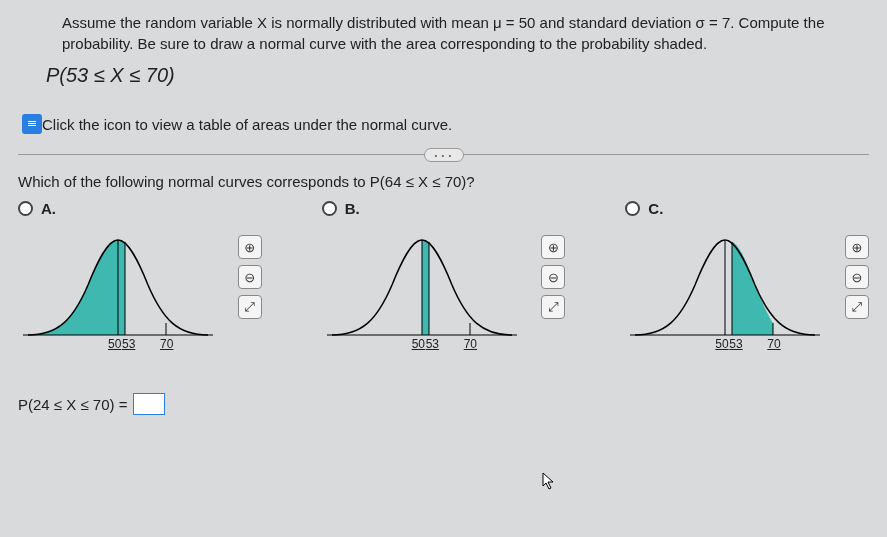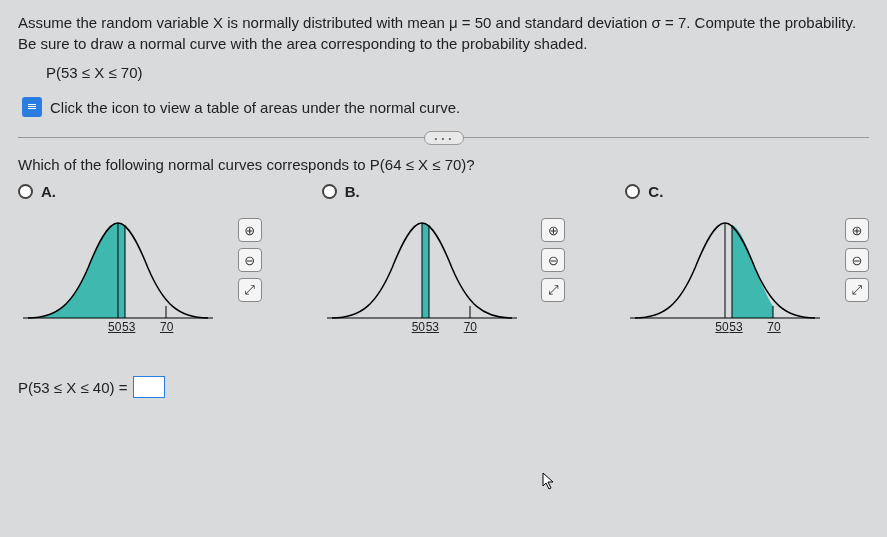--- a/index.html
+++ b/index.html
@@ -6,23 +6,23 @@
     body {
       font-family: Arial, sans-serif;
       background: #d8dadc;
       width: 887px;
       height: 537px;
       padding: 12px 18px;
       color: #222;
       font-size: 15px;
       position: relative;
     }
-    .question-text { line-height: 1.4; margin-bottom: 10px; }
-    .formula { margin: 8px 0 16px 28px; font-size: 15px; }
-    .link-row { display: flex; align-items: center; gap: 8px; margin: 8px 0 20px 4px; }
+    .question-text { line-height: 1.4; margin-bottom: 10px; margin-left: 44px; }
+    .formula { margin: 8px 0 27px 28px; font-size: 20px; font-style: italic; }
+    .link-row { display: flex; align-items: center; margin: 8px 0 20px 4px; }
     .book-icon {
       width: 20px; height: 20px; background: #2a7de1; border-radius: 3px;
       display: flex; align-items: center; justify-content: center;
       color: #fff; font-size: 12px; font-weight: bold;
     }
     .link-text { color: #222; }
     .divider { border-top: 1px solid #999; margin: 16px 0 8px 0; position: relative; }
     .divider-handle {
       position: absolute; left: 50%; top: -7px; transform: translateX(-50%);
       width: 40px; height: 14px; border: 1px solid #999; border-radius: 7px;
@@ -162,21 +162,21 @@
         <div class="tool-btn">⊕</div>
         <div class="tool-btn">⊖</div>
         <div class="tool-btn">⤢</div>
       </div>
     </div>
   </div>
 
 </div>
 
 <div class="answer-row">
-  <span>P(53 ≤ X ≤ 40) =</span>
+  <span>P(24 ≤ X ≤ 70) =</span>
   <span class="answer-input"></span>
 </div>
 
 <span class="cursor-icon">
   <svg width="14" height="18" viewBox="0 0 14 18">
       <path d="M1,1 L1,14 L4,11 L7,17 L9,16 L6,10 L11,10 Z" fill="#fff" stroke="#000" stroke-width="1"></path>
     </svg>
 </span>
 
 </body></html>

